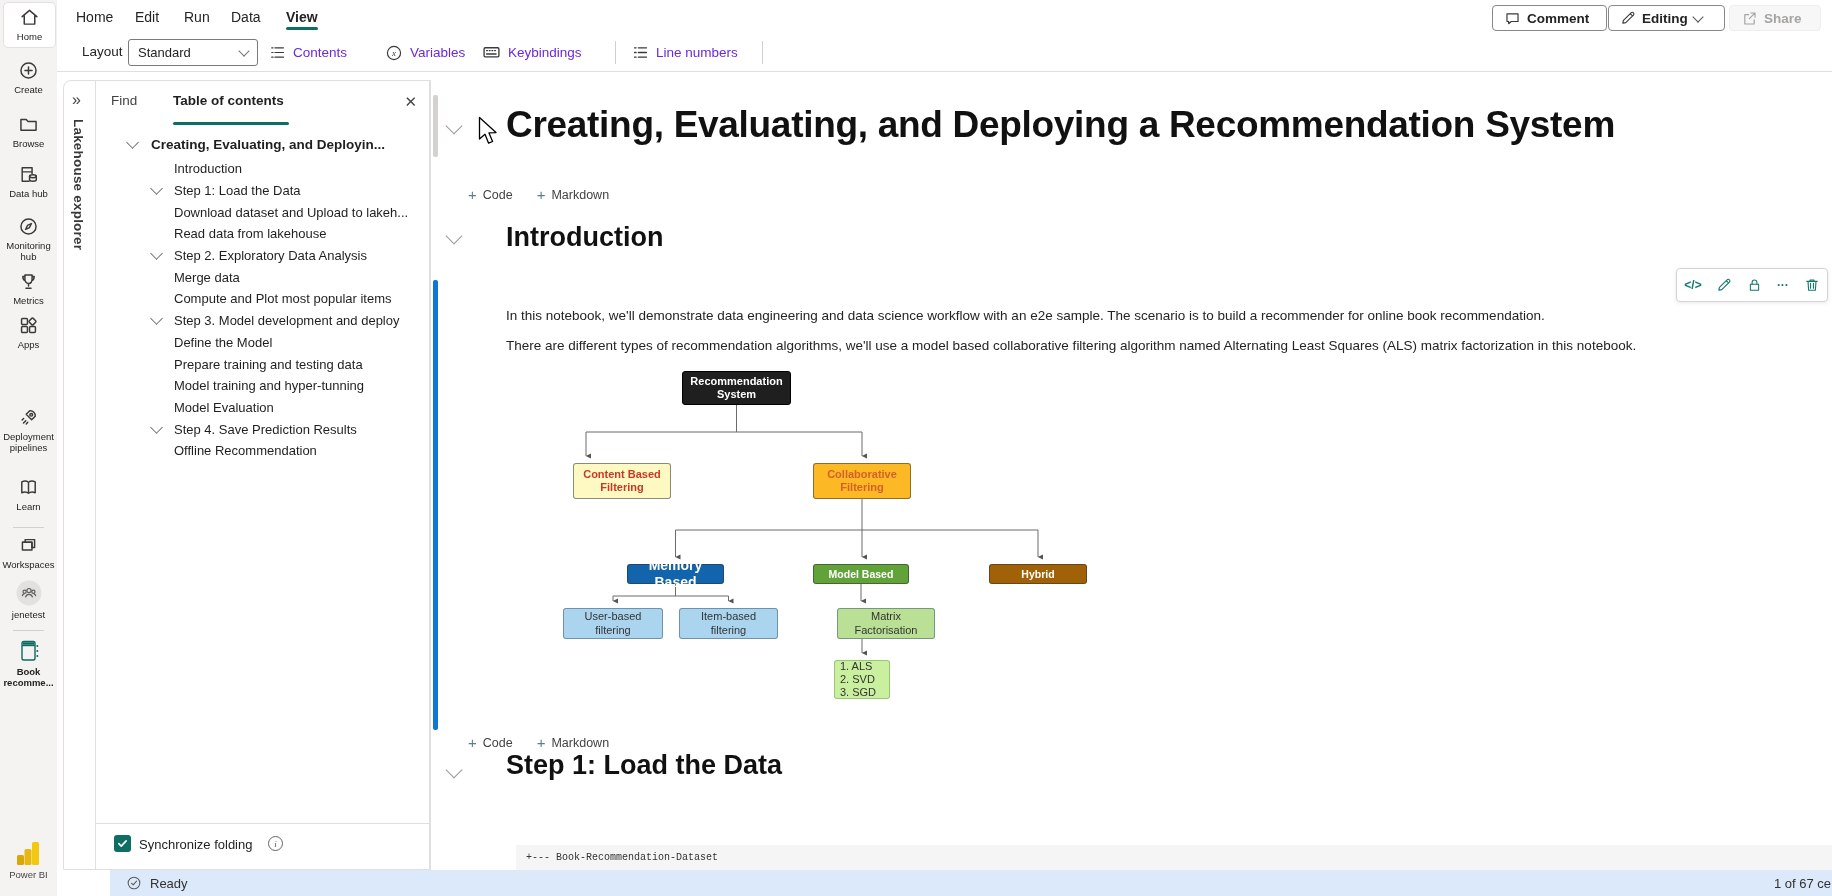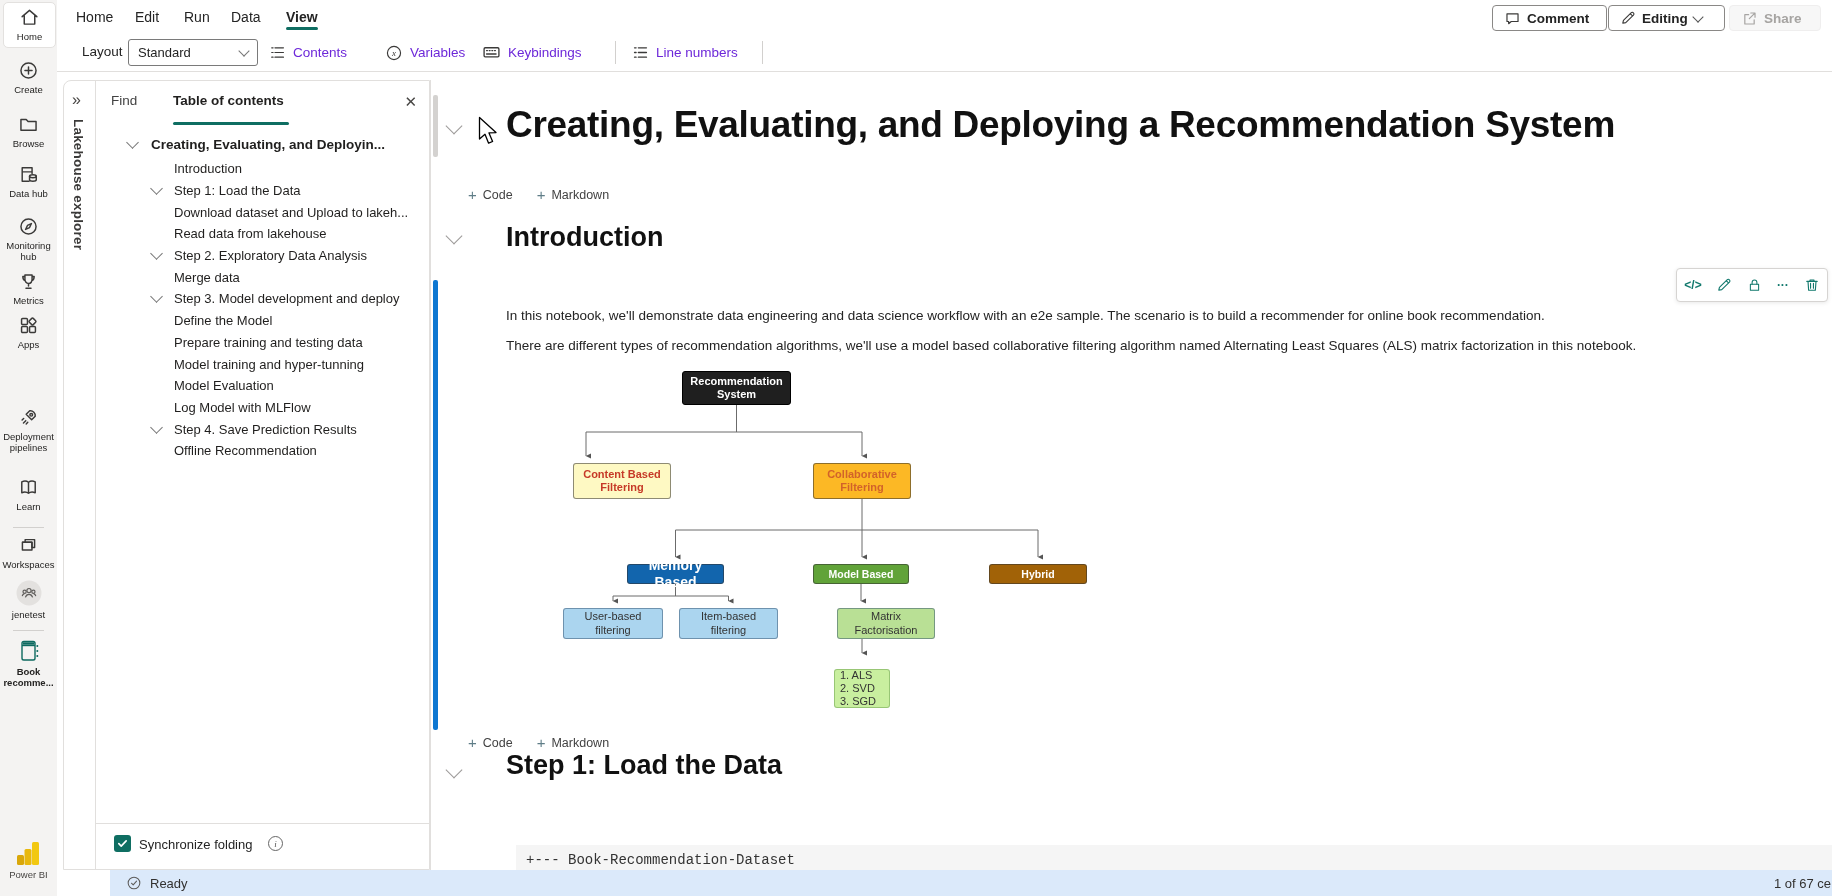--- a/index.html
+++ b/index.html
@@ -71,21 +71,21 @@
   .h1{position:absolute;left:75px;top:24px;font-size:37px;font-weight:700;color:#111;letter-spacing:-.3px;white-space:nowrap}
   .h2{position:absolute;left:75px;font-size:27px;font-weight:700;color:#111;white-space:nowrap}
   .addrow{position:absolute;left:37px;display:flex;gap:24px}
   .addbtn{display:flex;align-items:center;gap:6px;font-size:12.5px;color:#424242;cursor:pointer}
   .plus{color:#5f7d87;font-size:15px;font-weight:400;line-height:12px}
   .celltools{position:absolute;left:1245px;top:188px;width:150px;height:32px;background:#fff;border:1px solid #d6d4d2;border-radius:4px;
              box-shadow:0 1px 4px rgba(0,0,0,.09);display:flex;align-items:center;justify-content:space-around;color:#12796d}
   .ct{font-size:12px;font-weight:700;cursor:pointer;color:#12796d;display:flex;align-items:center}
   .para{position:absolute;left:75px;font-size:13.5px;color:#242424;white-space:nowrap}
   .codecell{position:absolute;left:85px;top:765px;width:1317px;height:25px;background:#f5f5f5}
-  .codeline{position:absolute;left:10px;top:7px;font-family:"Liberation Mono",monospace;font-size:14px;color:#333;white-space:pre}
+  .codeline{position:absolute;left:10px;top:7px;font-family:"Liberation Mono",monospace;font-size:10px;color:#333;white-space:pre}
 
   
   .diagram{position:absolute;left:106px;top:290px;width:556px;height:330px}
   .dn{position:absolute;display:flex;align-items:center;justify-content:center;text-align:center;
       font-size:11px;line-height:1.2;white-space:pre-line;border:1px solid rgba(50,50,50,.55);border-radius:3px;box-sizing:border-box;font-weight:700}
   .dn.soft{font-weight:400;border-color:rgba(50,80,110,.5)}
   #dn-root{left:145px;top:1px;width:109px;height:34px;border-color:#000}
   #dn-content{left:0;top:93px;width:98px;height:36px}
   #dn-collab{left:276px;top:93px;width:98px;height:36px}
   #dn-memory{left:90px;top:194px;width:97px;height:20px;font-size:14px}
@@ -311,37 +311,37 @@
           <span>Read data from lakehouse</span>
         </div>
       <div class="trow">
           <span class="tchev"></span>
           <span>Step 2. Exploratory Data Analysis</span>
         </div>
       <div class="trow">
           <span>Merge data</span>
         </div>
       <div class="trow">
+          <span>Compute and Plot most popular items</span>
+        </div>
+      <div class="trow">
           <span class="tchev"></span>
           <span>Step 3. Model development and deploy</span>
         </div>
       <div class="trow">
           <span>Define the Model</span>
         </div>
       <div class="trow">
           <span>Prepare training and testing data</span>
         </div>
       <div class="trow">
           <span>Model training and hyper-tunning</span>
         </div>
       <div class="trow">
           <span>Model Evaluation</span>
-        </div>
-      <div class="trow">
-          <span>Log Model with MLFlow</span>
         </div>
       <div class="trow">
           <span class="tchev"></span>
           <span>Step 4. Save Prediction Results</span>
         </div>
       <div class="trow">
           <span>Offline Recommendation</span>
         </div>
     </div>
 
@@ -437,21 +437,21 @@
 Filtering</div>
       <div class="dn" id="dn-memory" style="background: rgb(18, 101, 173); color: rgb(255, 255, 255);">Memory Based</div>
       <div class="dn" id="dn-model" style="background: rgb(97, 163, 57); color: rgb(255, 255, 255);">Model Based</div>
       <div class="dn" id="dn-hybrid" style="background: #a16207; color: rgb(255, 255, 255);">Hybrid</div>
       <div class="dn soft" id="dn-user" style="background: rgb(171, 213, 239); color: rgb(51, 51, 51);">User-based
 filtering</div>
       <div class="dn soft" id="dn-item" style="background: rgb(171, 213, 239); color: rgb(51, 51, 51);">Item-based
 filtering</div>
       <div class="dn soft" id="dn-matrix" style="background: rgb(185, 224, 149); color: rgb(51, 51, 51); margin-left: 24px;">Matrix
 Factorisation</div>
-      <div class="dn soft" id="dn-algos" style="background: rgb(201, 239, 159); color: rgb(51, 51, 51); margin-top: 9px;">1. ALS
+      <div class="dn soft" id="dn-algos" style="background: rgb(201, 239, 159); color: rgb(51, 51, 51);">1. ALS
 2. SVD
 3. SGD</div>
     </div>
 
     <div class="addrow" style="top:656px">
       <div class="addbtn">
           <span class="plus">+</span>
           <span>Code</span>
         </div>
       <div class="addbtn">

